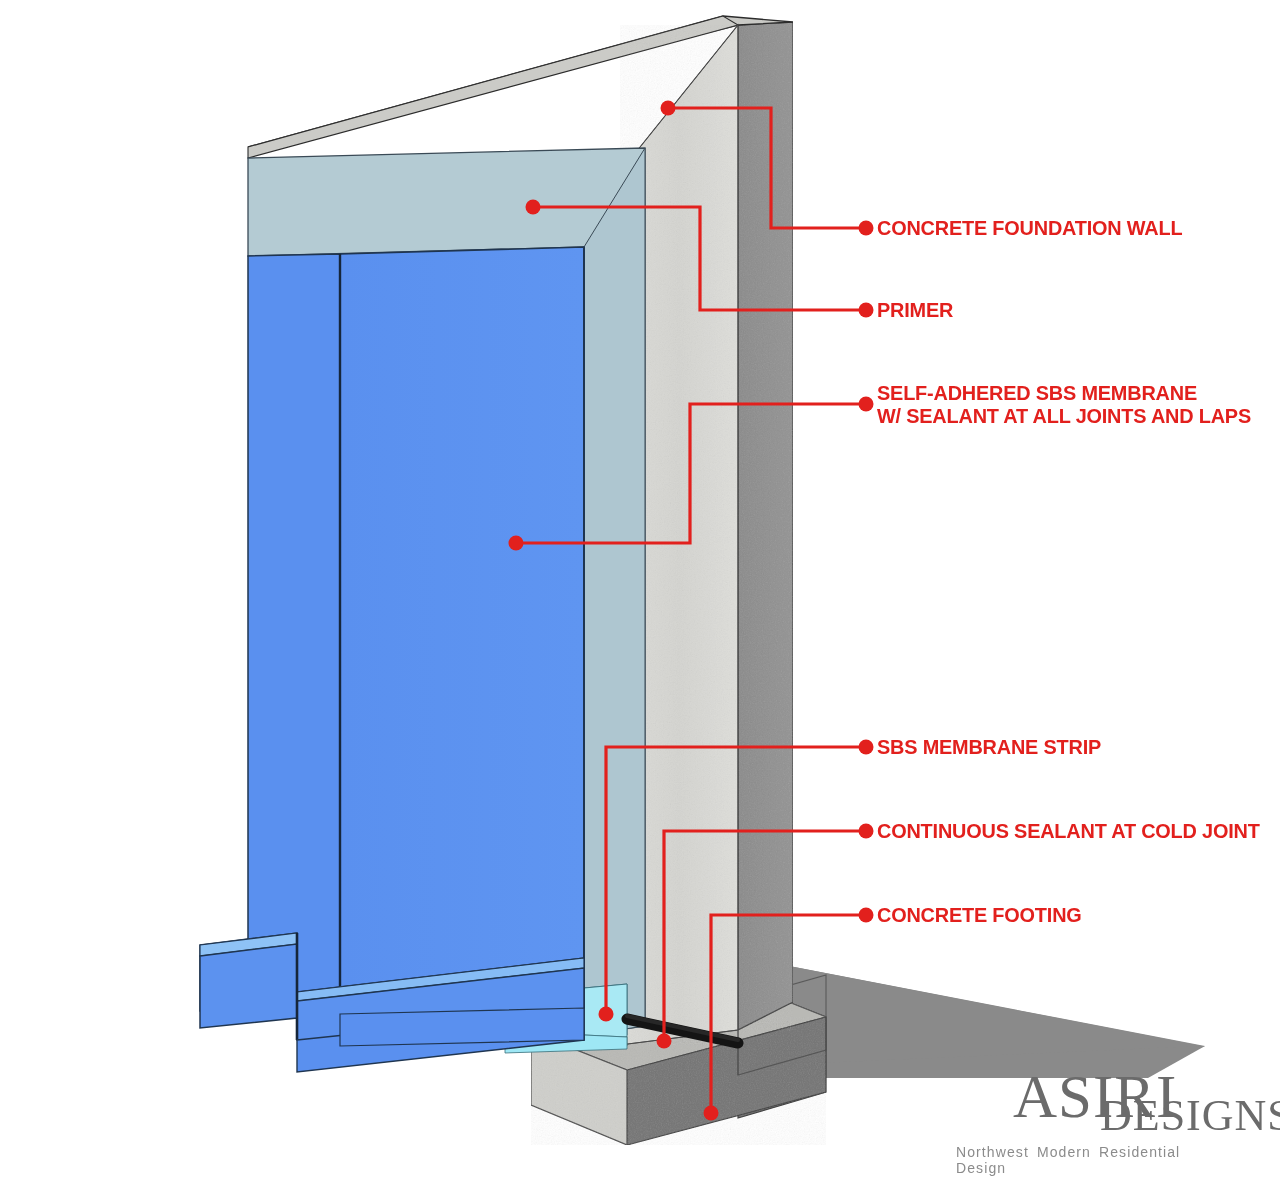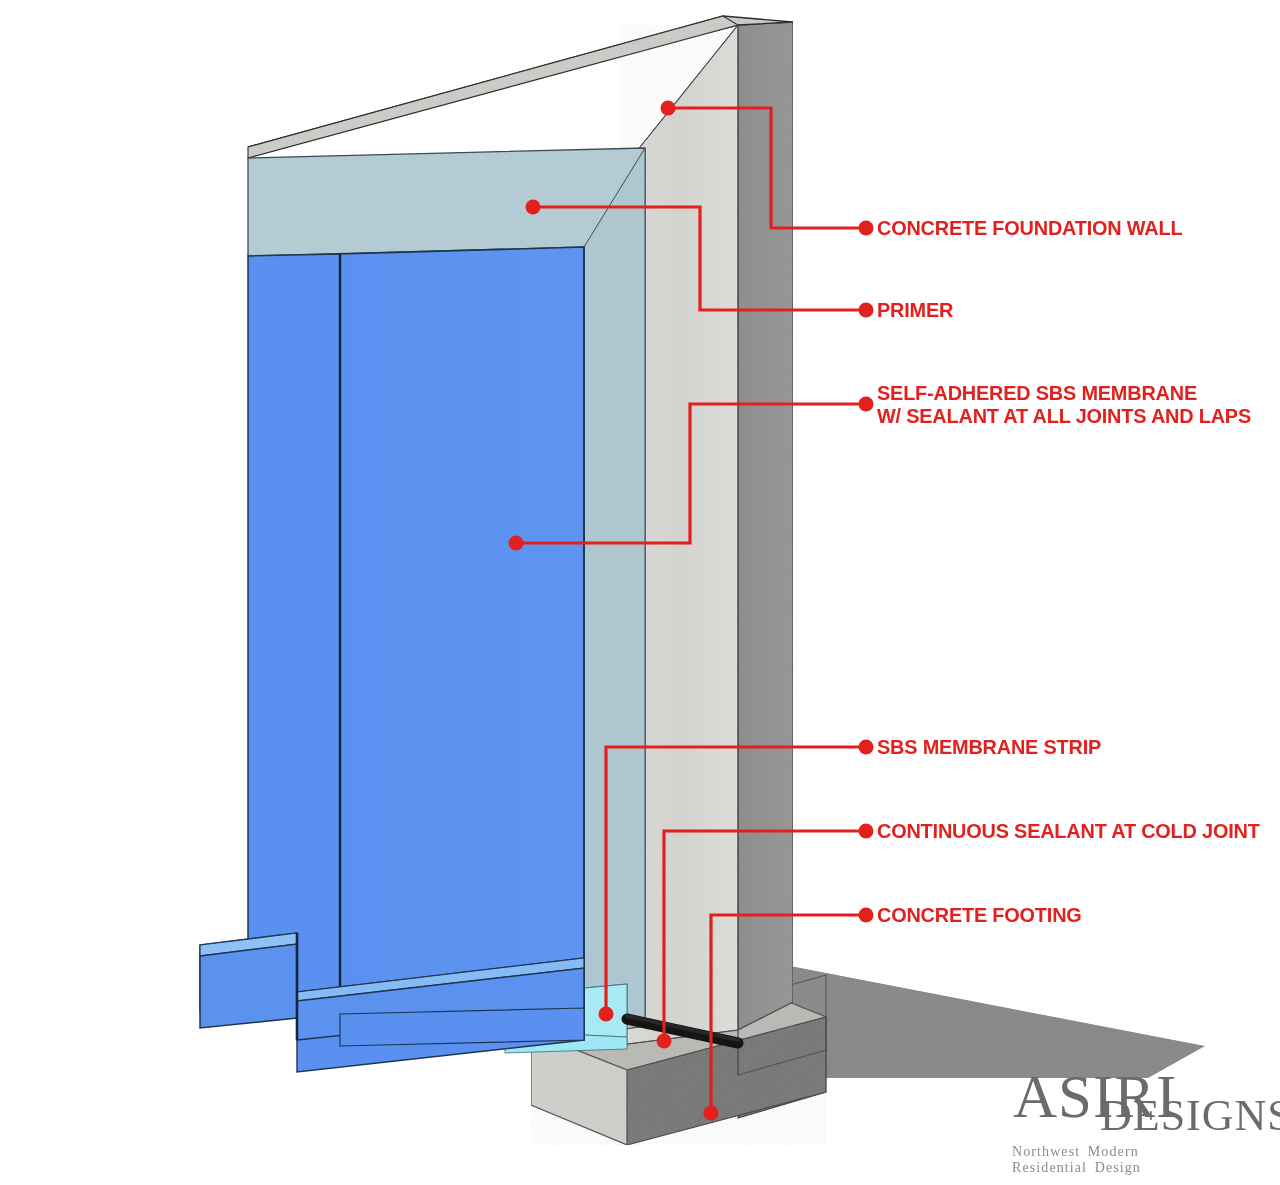--- a/index.html
+++ b/index.html
@@ -22,22 +22,22 @@
     transform-origin:left center;
   }
   .logo{
     position:absolute;
     font-family:"Liberation Serif", serif;
     color:#6b6b6b;
   }
   #logo-asiri{ left:1013px; top:1062px; font-size:61px; letter-spacing:1px; }
   #logo-designs{ left:1100px; top:1090px; font-size:44px; letter-spacing:1px; }
   #logo-tagline{
-    left:1012px; top:1144px; font-size:14px; color:#8b8b8b;
-    font-family:Liberation Serif, serif; letter-spacing:1.1px; word-spacing:3px;
+    left:956px; top:1144px; font-size:14px; color:#8b8b8b;
+    font-family:Liberation Sans, sans-serif; letter-spacing:1.1px; word-spacing:3px;
   }
 </style>
 </head>
 <body>
 
 <div id="stage">
 
   <svg class="draw" viewBox="0 0 1280 1185">
     <defs>
       <linearGradient id="gShadow" x1="0" y1="0" x2="1" y2="0">

